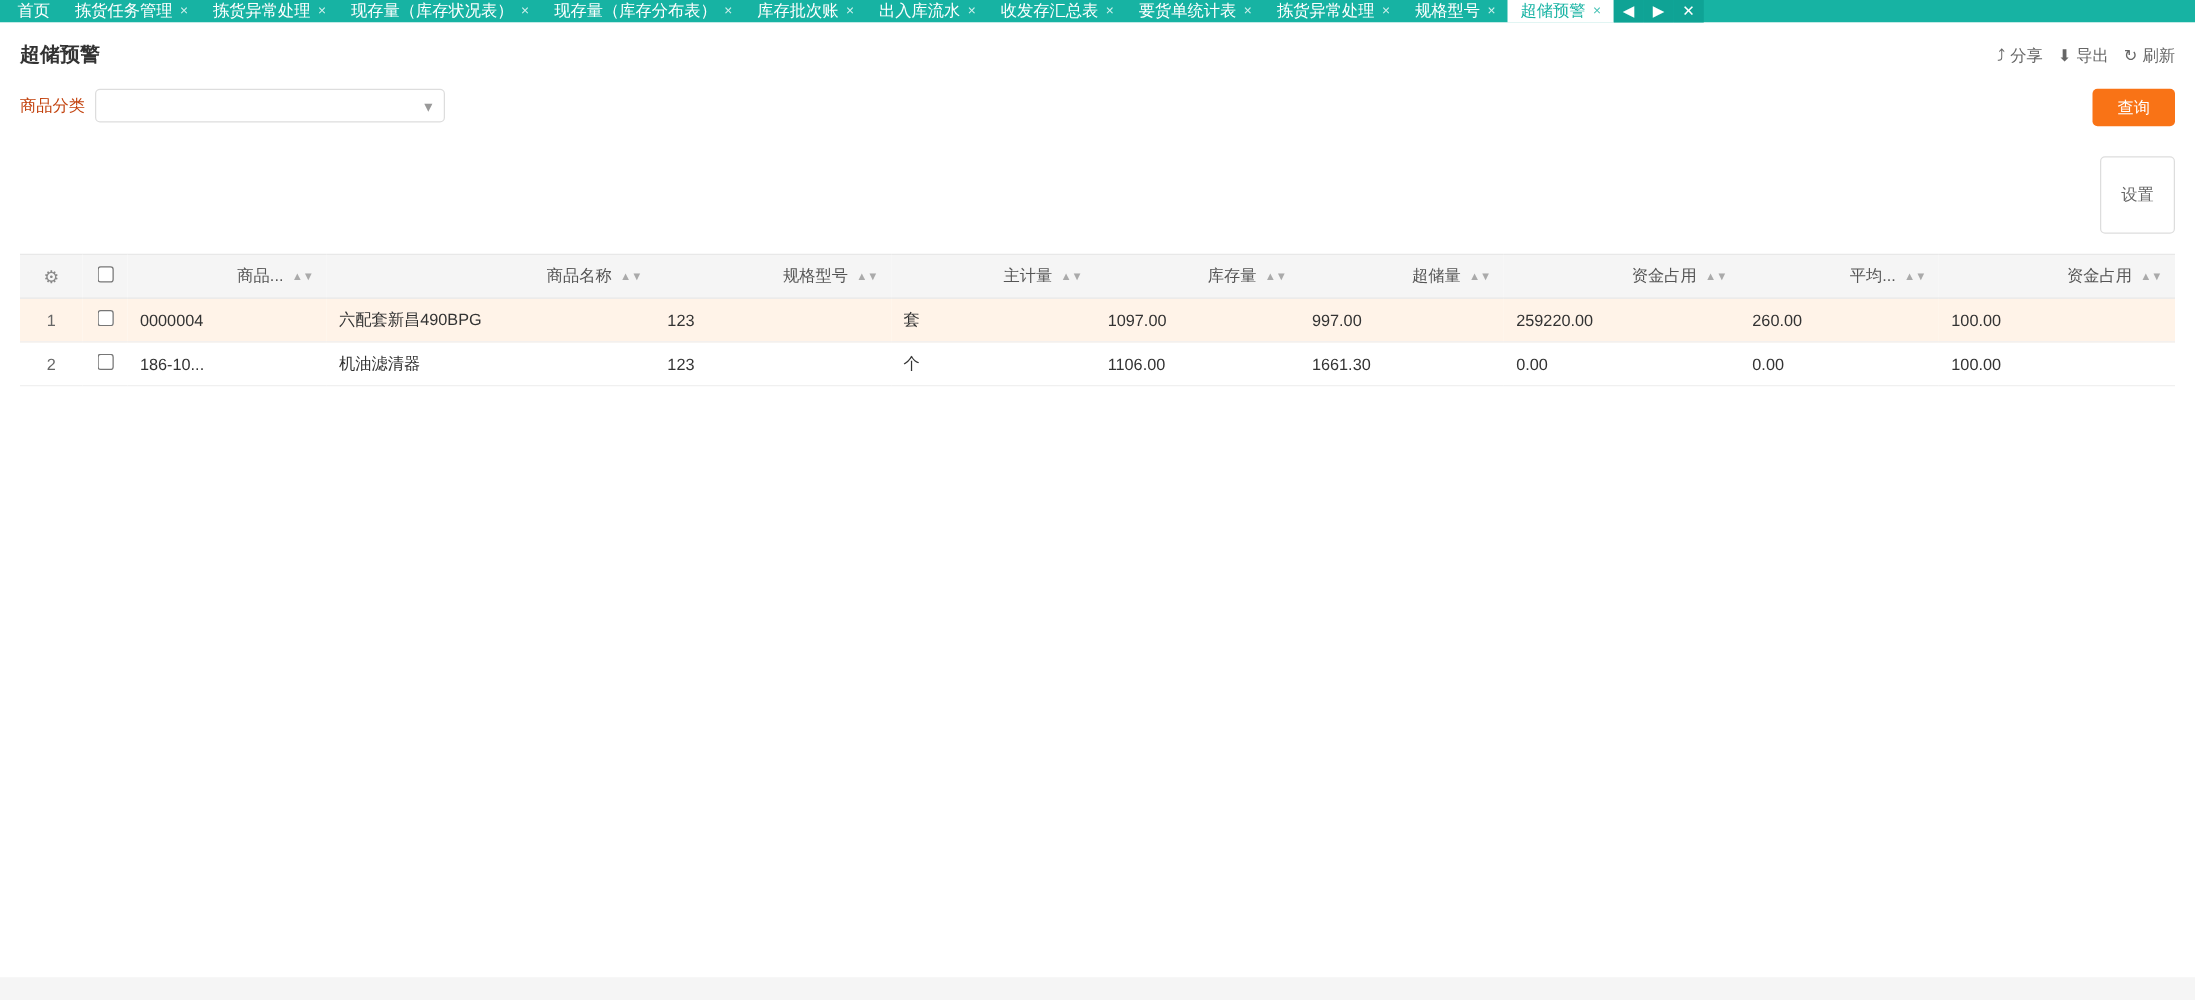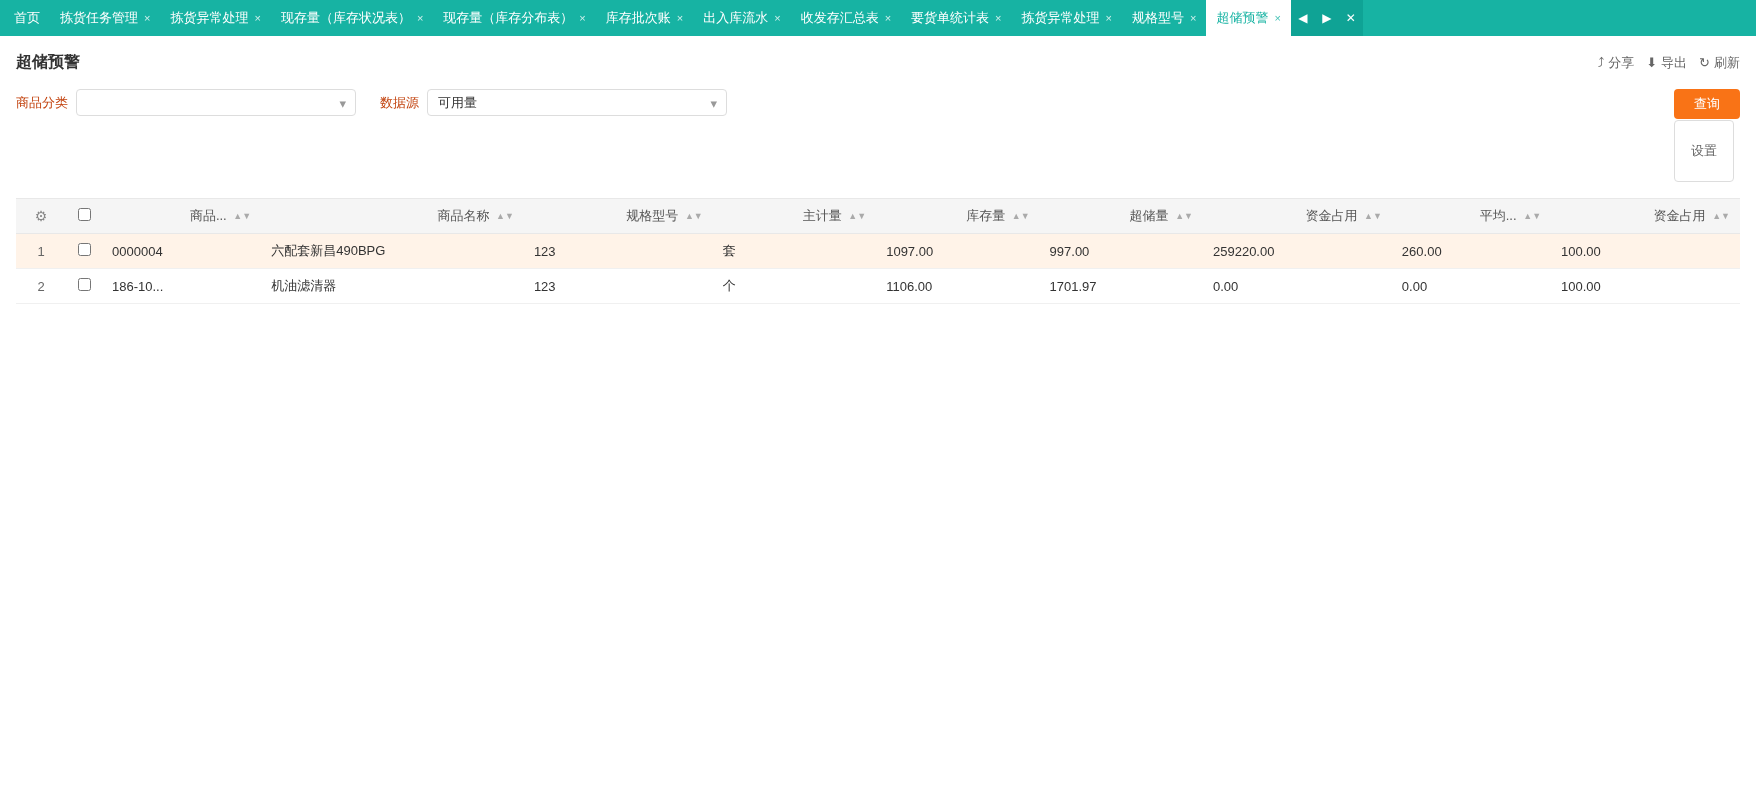--- a/index.html
+++ b/index.html
@@ -3,21 +3,21 @@
   <meta charset="utf-8">
   <style>
     * { box-sizing: border-box; margin: 0; padding: 0; }
     body { font-family: 'Microsoft YaHei', Arial, sans-serif; font-size: 13px; background: #f5f5f5; color: #333; }
 
     
     .top-nav {
       background: #17b3a3;
       display: flex;
       align-items: center;
-      height: 36px;
+      height: 18px;
       padding: 0 4px;
       overflow: hidden;
       white-space: nowrap;
     }
     .top-nav .nav-item {
       color: #fff;
       padding: 0 10px;
       height: 36px;
       line-height: 36px;
       cursor: pointer;
@@ -158,22 +158,22 @@
       border: 1px solid #ddd;
       border-radius: 4px;
       padding: 21px 16px;
       font-size: 13px;
       cursor: pointer;
     }
 
     .btn-row {
       display: flex;
       flex-direction: column;
-      gap: 1px;
-      align-items: flex-start;
+      gap: 24px;
+      align-items: flex-end;
       margin-left: auto;
     }
 
     
     .data-table {
       width: 100%;
       border-collapse: collapse;
       font-size: 13px;
     }
     .data-table thead tr {
@@ -298,28 +298,20 @@
       </div>
     </div>
   </div>
 
   <div style="display:flex; align-items:flex-start; margin-bottom: 16px; gap: 24px;">
     <div class="filter-item">
       <span class="filter-label">商品分类</span>
       <div class="select-wrapper">
         <select class="filter-select">
           <option value=""></option>
-        </select>
-      </div>
-    </div>
-    <div class="filter-item">
-      <span class="filter-label">数据源</span>
-      <div class="datasource-select-wrapper">
-        <select class="datasource-select">
-          <option value="可用量">可用量</option>
         </select>
       </div>
     </div>
     <div class="btn-row">
       <button class="btn-query">查询</button>
       <button class="btn-setting">设置</button>
     </div>
   </div>
 
   <table class="data-table">
@@ -384,21 +376,21 @@
       <td>100.00</td>
     </tr>
         <tr>
       <td class="col-index">2</td>
       <td class="col-checkbox"><input type="checkbox" style=""></td>
       <td>186-10...</td>
       <td>机油滤清器</td>
       <td>123</td>
       <td>个</td>
       <td>1106.00</td>
-      <td>1701.97</td>
+      <td>1661.30</td>
       <td>0.00</td>
       <td>0.00</td>
       <td>100.00</td>
     </tr>
       </tbody>
   </table>
 
 </div>
 
 </body></html>

